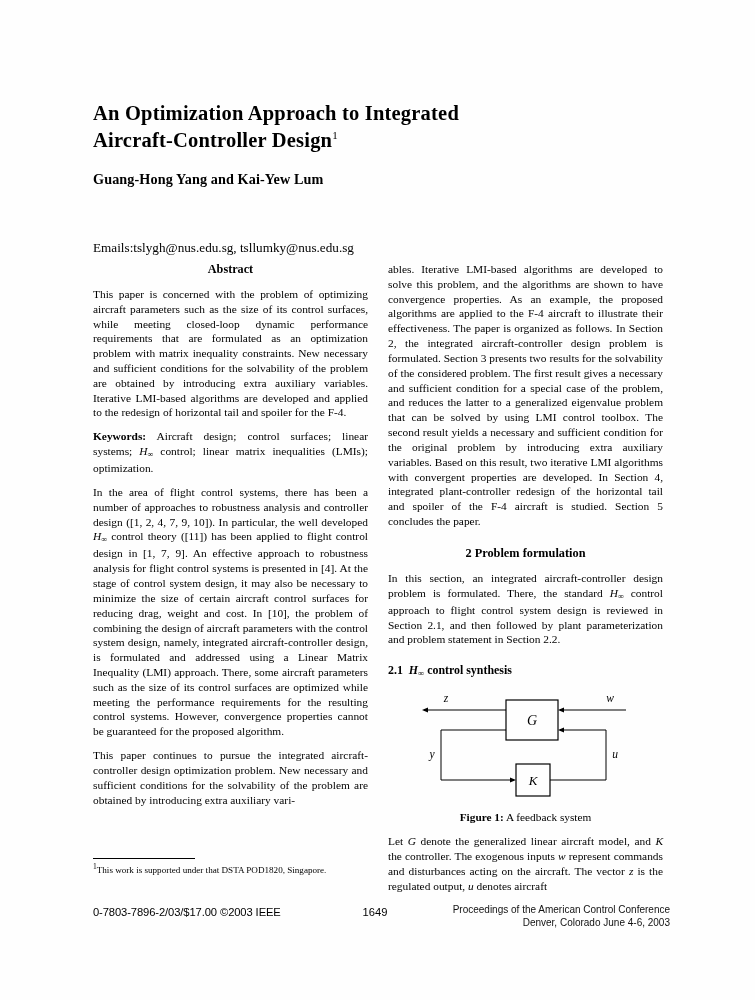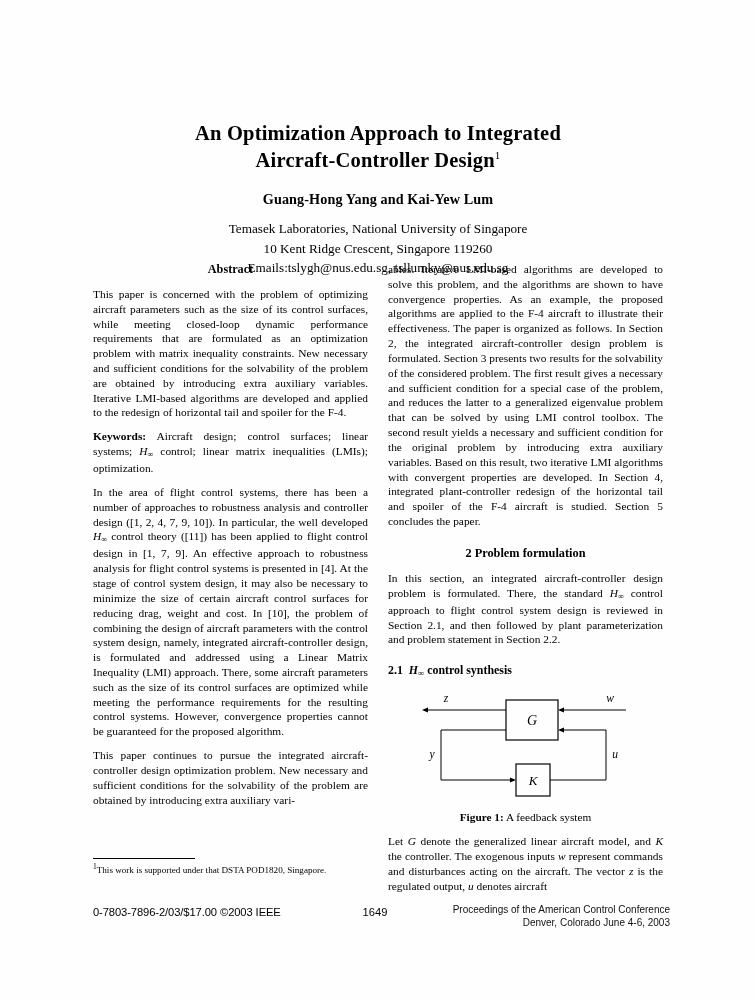--- a/index.html
+++ b/index.html
@@ -22,22 +22,21 @@
     height: 1000px;
     background: #fefefe;
   }
 
   
   .title-block {
     position: absolute;
     left: 93px;
     top: 100px;
     width: 570px;
-    text-align: center;
-    margin-top: 20px;
+    text-align: left;
   }
   .paper-title {
     font-size: 20.5px;
     font-weight: bold;
     line-height: 1.32;
     letter-spacing: 0.2px;
   }
   .paper-title sup {
     font-size: 11px;
     font-weight: normal;
@@ -168,22 +167,22 @@
 
 <div class="page">
 
   <div class="title-block">
     <div class="paper-title">
       <span>An Optimization Approach to Integrated</span><br>
       <span>Aircraft-Controller Design</span><sup>1</sup>
     </div>
     <div class="authors">Guang-Hong Yang and Kai-Yew Lum</div>
     <div class="affil">
-      <span>Temasek Laboratories, National University of Singapore</span><br>
-      <span>10 Kent Ridge Crescent, Singapore 119260</span><br>
+      <br>
+      <br>
       <span>Emails:tslygh@nus.edu.sg, tsllumky@nus.edu.sg</span>
     </div>
   </div>
 
   <div class="col col-left">
 
     <div class="abstract-head">Abstract</div>
     <p class="para">This paper is concerned with the problem of optimizing aircraft parameters such as the size of its control surfaces, while meeting closed-loop dynamic performance requirements that are formulated as an optimization problem with matrix inequality constraints. New necessary and sufficient conditions for the solvability of the problem are obtained by introducing extra auxiliary variables. Iterative LMI-based algorithms are developed and applied to the redesign of horizontal tail and spoiler for the F-4.</p>
 
     <p class="para"><span class="kw-label">Keywords:</span><span> Aircraft design; control surfaces; linear systems; </span><span class="mathit">H</span><span class="sub">∞</span><span> control; linear matrix inequalities (LMIs); optimization.</span></p>

